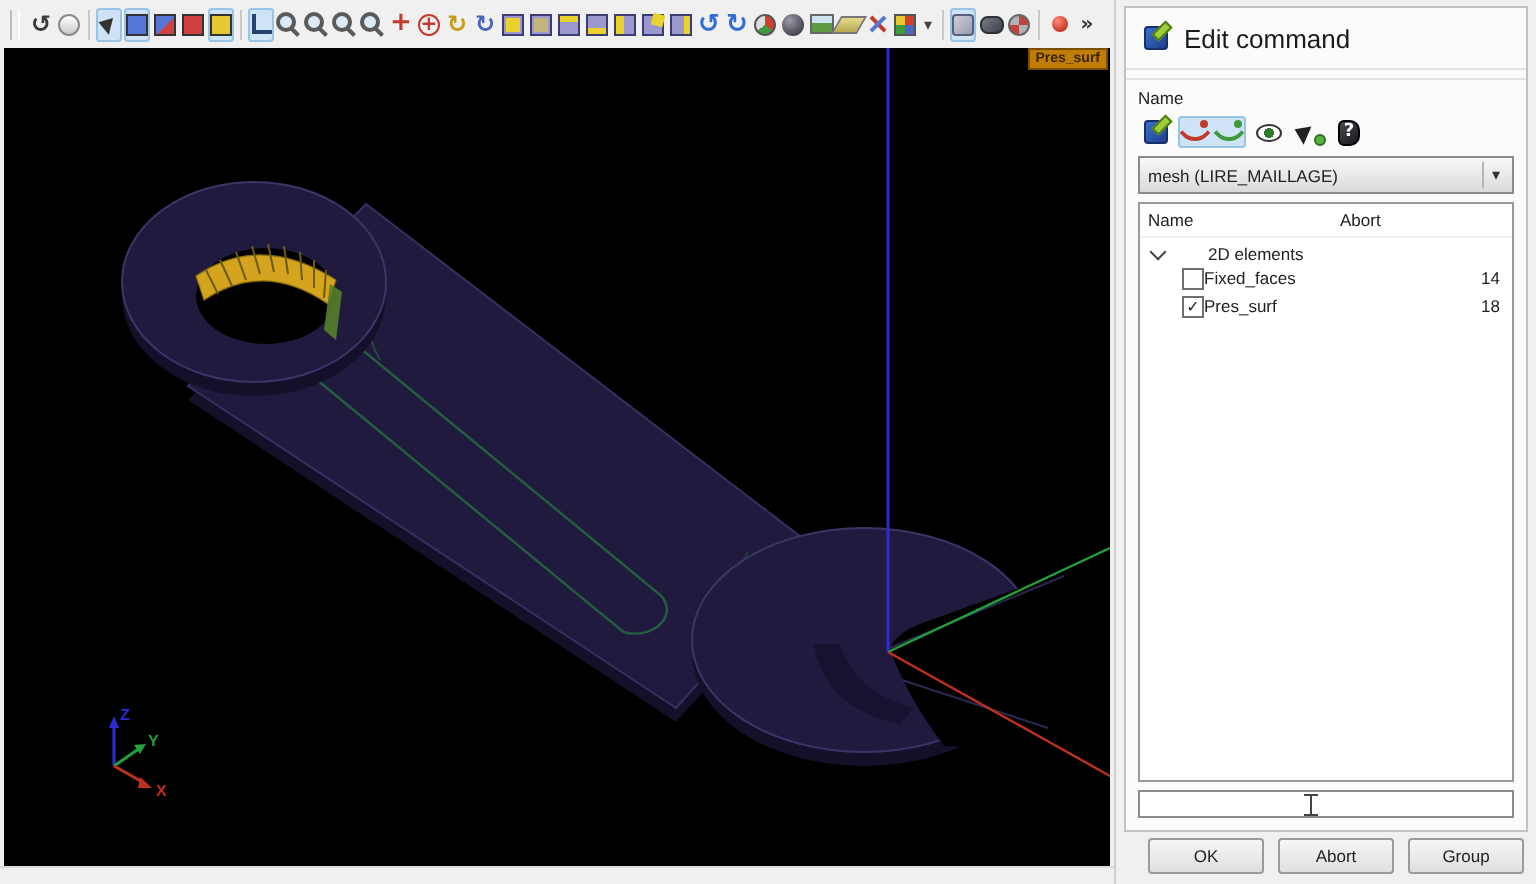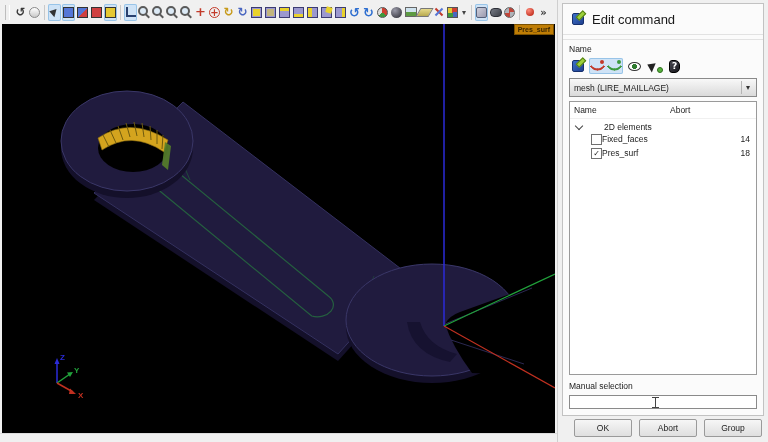--- a/index.html
+++ b/index.html
@@ -307,21 +307,20 @@
             <span class="tsize">14</span>
           </div>
           <div class="trow">
             <span class="cb on"></span>
             <span>Pres_surf</span>
             <span class="tsize">18</span>
           </div>
         </div>
     </div>
 
-    <div class="manual-lbl">Manual selection</div>
     <div id="manual-wrap">
       <input class="txt" type="text" value="" style="">
       <span class="ibeam"></span>
     </div>
   </div>
 
   <div id="footer">
     <div class="btn">OK</div>
     <div class="btn">Abort</div>
     <div class="btn">Group</div>

